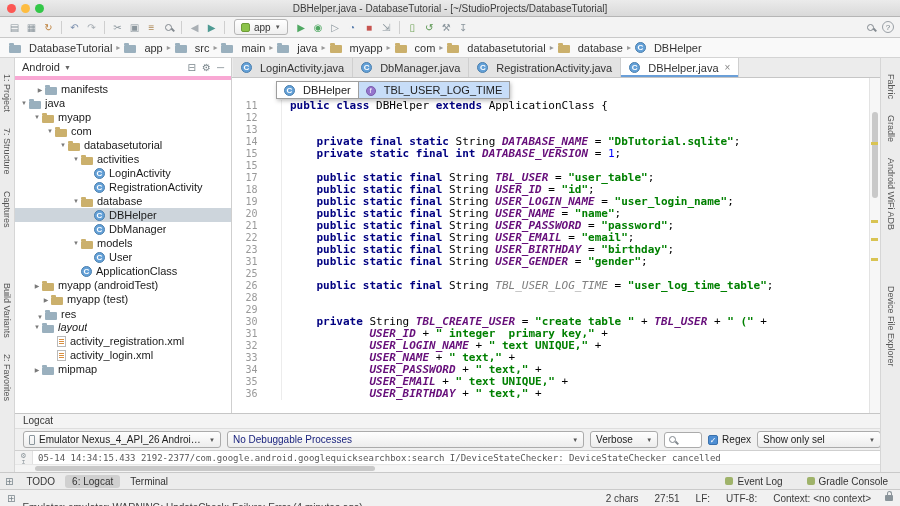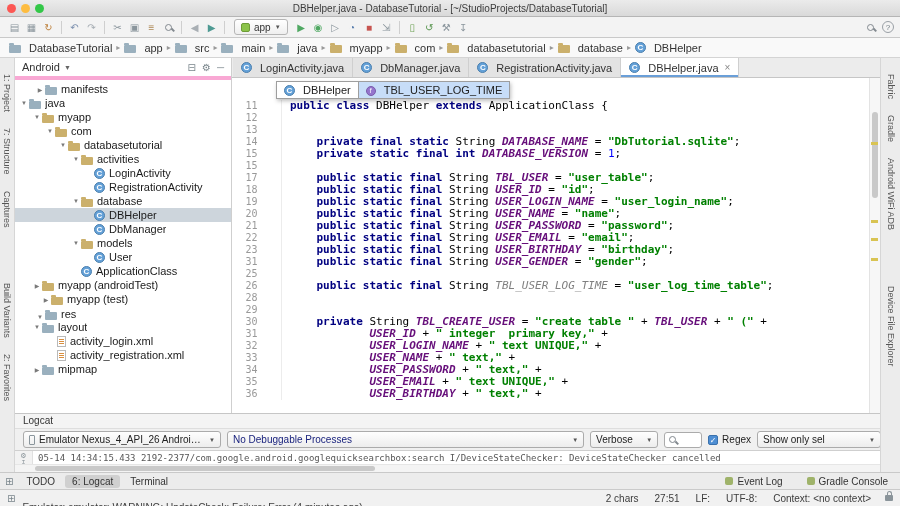--- a/index.html
+++ b/index.html
@@ -339,34 +339,34 @@
               <div class="tree-row" style="padding-left: 26px;">
                 <span class="tw-arrow">▶</span>
                 <span class="ic ic-package"></span>
                 <span class="tree-label">myapp (test)</span>
               </div>
               <div class="tree-row" style="padding-left: 20px; align-items: flex-end;">
                 <span class="tw-arrow">▼</span>
                 <span class="ic ic-folder"></span>
                 <span class="tree-label">res</span>
               </div>
-              <div class="tree-row" style="padding-left: 17px;">
+              <div class="tree-row" style="padding-left: 17px; font-style: italic;">
                 <span class="tw-arrow">▼</span>
                 <span class="ic ic-folder"></span>
                 <span class="tree-label">layout</span>
               </div>
               <div class="tree-row" style="padding-left: 30px;">
                 <span class="tw-arrow"></span>
                 <span class="ic ic-xml"></span>
+                <span class="tree-label">activity_registration.xml</span>
+              </div>
+              <div class="tree-row" style="padding-left: 30px;">
+                <span class="tw-arrow"></span>
+                <span class="ic ic-xml"></span>
                 <span class="tree-label">activity_login.xml</span>
-              </div>
-              <div class="tree-row" style="padding-left: 30px;">
-                <span class="tw-arrow"></span>
-                <span class="ic ic-xml"></span>
-                <span class="tree-label">activity_registration.xml</span>
               </div>
               <div class="tree-row" style="padding-left: 17px;">
                 <span class="tw-arrow">▶</span>
                 <span class="ic ic-folder"></span>
                 <span class="tree-label">mipmap</span>
               </div>
             </div>
         </div>
 
         <div class="editor-area">

